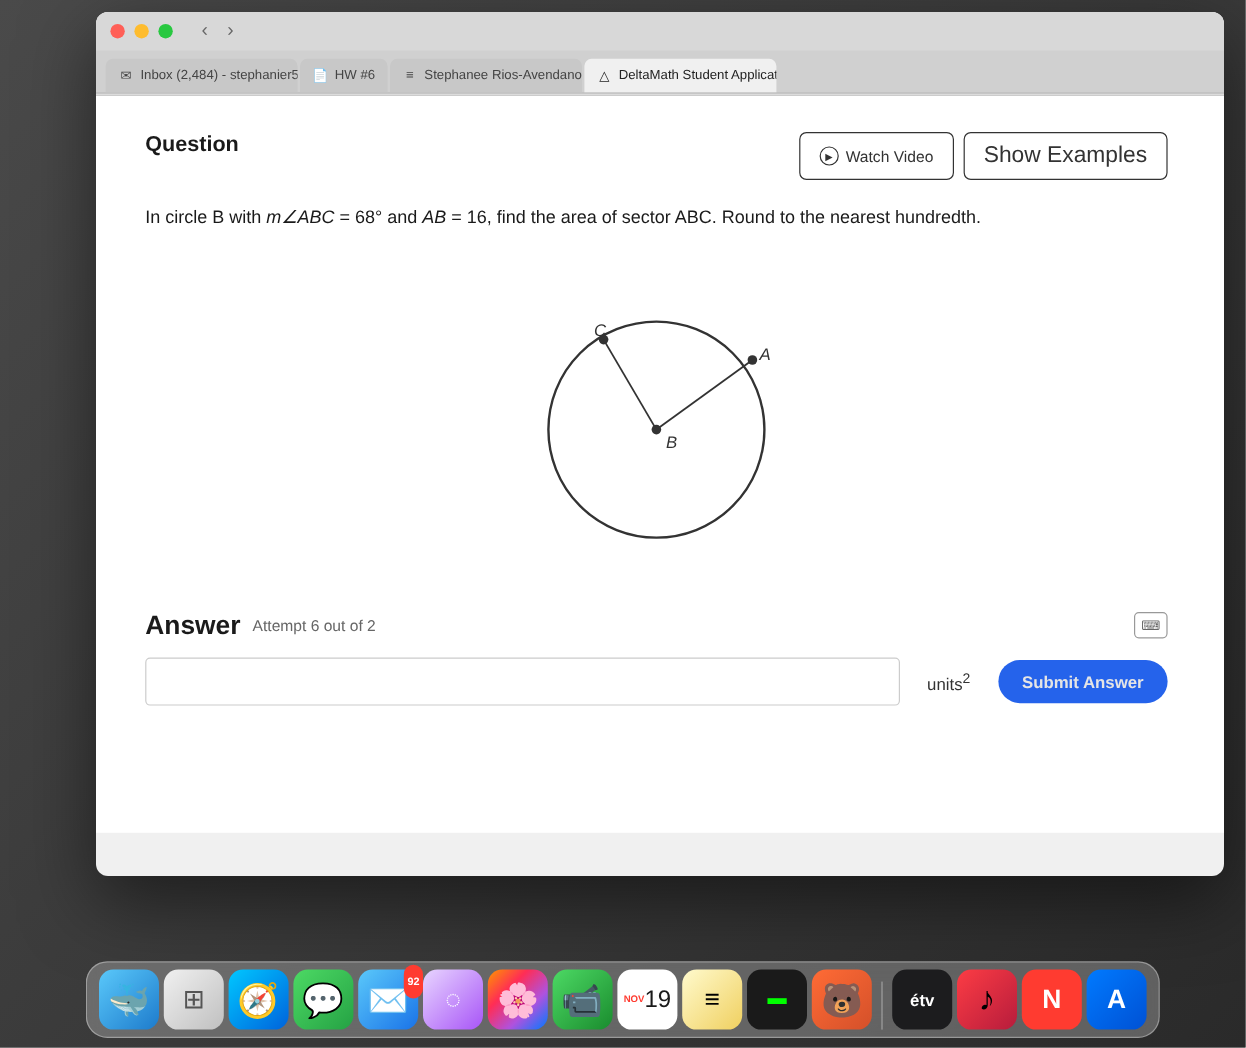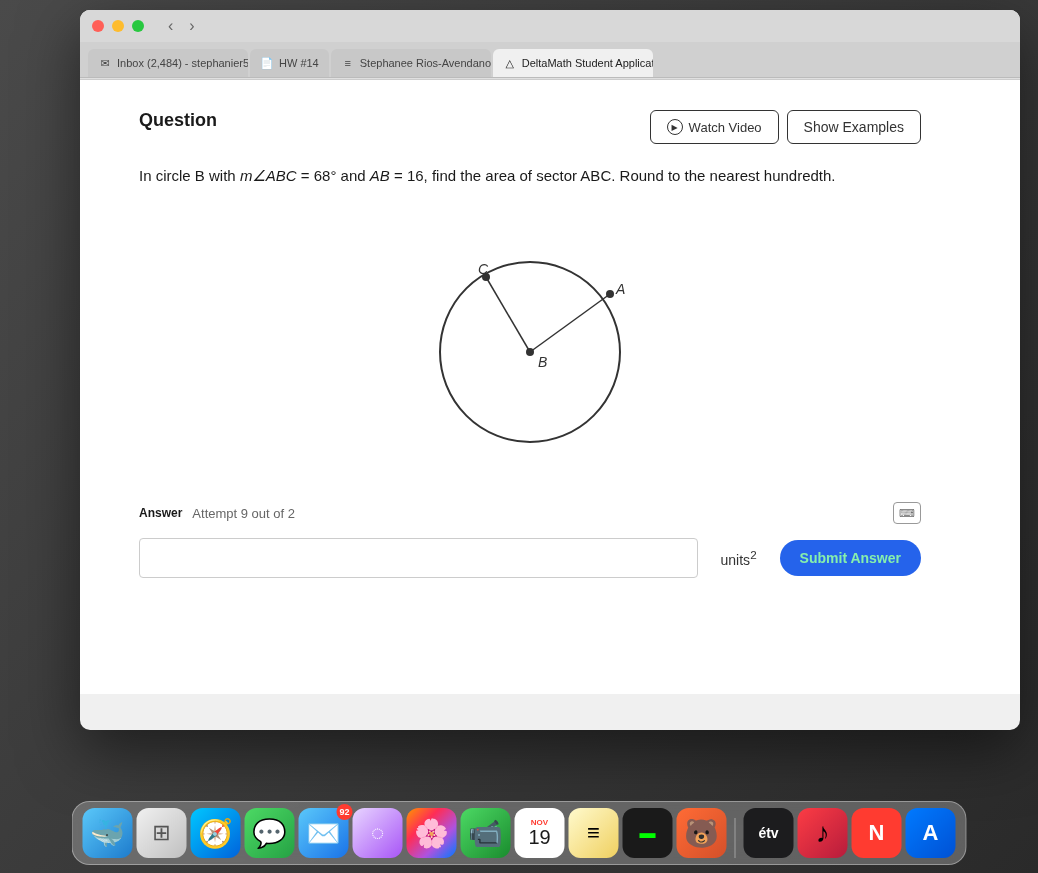--- a/index.html
+++ b/index.html
@@ -159,22 +159,23 @@
       font-size: 11px;
     }
 
     .app-bar-right {
       font-size: 11px;
       color: #555;
     }
 
     
     .question-container {
-      padding: 30px 59px;
+      padding: 30px 24px;
       max-width: 900px;
+      margin-left: 17px;
     }
 
     .question-header {
       display: flex;
       justify-content: space-between;
       align-items: flex-start;
       margin-bottom: 20px;
     }
 
     .question-label {
@@ -210,21 +211,21 @@
       align-items: center;
       justify-content: center;
       font-size: 8px;
     }
 
     .btn-show-examples {
       padding: 8px 16px;
       border: 1.5px solid #333;
       border-radius: 6px;
       background: white;
-      font-size: 14px;
+      font-size: 19px;
       cursor: pointer;
       color: #333;
     }
 
     .question-text {
       font-size: 15px;
       color: #1a1a1a;
       line-height: 1.6;
       margin-bottom: 24px;
     }
@@ -247,21 +248,21 @@
     }
 
     .answer-header {
       display: flex;
       align-items: center;
       gap: 10px;
       margin-bottom: 14px;
     }
 
     .answer-label {
-      font-size: 12px;
+      font-size: 22px;
       font-weight: 700;
       color: #1a1a1a;
     }
 
     .attempt-text {
       font-size: 13px;
       color: #666;
     }
 
     .keyboard-icon {
@@ -294,21 +295,21 @@
     }
 
     .units-label {
       font-size: 14px;
       color: #333;
     }
 
     .btn-submit {
       padding: 10px 20px;
       background: #2563eb;
-      color: #86efac;
+      color: #e5e5e5;
       border: none;
       border-radius: 18px;
       font-size: 14px;
       font-weight: 600;
       cursor: pointer;
     }
 
     
     .dock {
       position: absolute;
@@ -340,21 +341,21 @@
 
     .dock-badge {
       position: absolute;
       top: -4px;
       right: -4px;
       background: #ff3b30;
       color: white;
       font-size: 9px;
       font-weight: 700;
       min-width: 16px;
-      height: 16px;
+      height: 28px;
       border-radius: 8px;
       display: flex;
       align-items: center;
       justify-content: center;
       padding: 0 3px;
     }
 
     .dock-divider {
       width: 1px;
       height: 40px;
@@ -390,21 +391,20 @@
       font-size: 20px;
       font-weight: 300;
       color: #1a1a1a;
       text-align: center;
       line-height: 1;
     }
     .calendar-dock {
       background: white;
       border-radius: 12px;
       display: flex;
-      flex-direction: column;
       align-items: center;
       justify-content: center;
       padding: 4px 6px;
     }
   </style>
 </head>
 <body>
 
 <div class="desktop">
 
@@ -421,21 +421,21 @@
         </div>
       </div>
 
       <div class="tab-bar">
         <div class="tab inactive">
           <span class="tab-favicon">✉</span>
           <span>Inbox (2,484) - stephanier514@n...</span>
         </div>
         <div class="tab inactive">
           <span class="tab-favicon">📄</span>
-          <span>HW #14</span>
+          <span>HW #6</span>
         </div>
         <div class="tab inactive">
           <span class="tab-favicon">≡</span>
           <span>Stephanee Rios-Avendano - 4.02...</span>
         </div>
         <div class="tab active">
           <span class="tab-favicon">△</span>
           <span>DeltaMath Student Application</span>
         </div>
       </div>
@@ -478,21 +478,21 @@
             <text x="216" y="82" font-size="14" font-style="italic" fill="#333">A</text>
 
             <line x1="130" y1="140" x2="86" y2="65" stroke="#333" stroke-width="1.5"></line>
             <line x1="130" y1="140" x2="210" y2="82" stroke="#333" stroke-width="1.5"></line>
           </svg>
         </div>
 
         <div class="answer-section">
           <div class="answer-header">
             <span class="answer-label">Answer</span>
-            <span class="attempt-text">Attempt 9 out of 2</span>
+            <span class="attempt-text">Attempt 6 out of 2</span>
             <div class="keyboard-icon">⌨</div>
           </div>
 
           <div class="answer-input-row">
             <input type="text" class="answer-input" placeholder="" style="">
             <span class="units-label">
               <span>units</span><sup>2</sup>
             </span>
             <button class="btn-submit">
               <span>Submit Answer</span>

